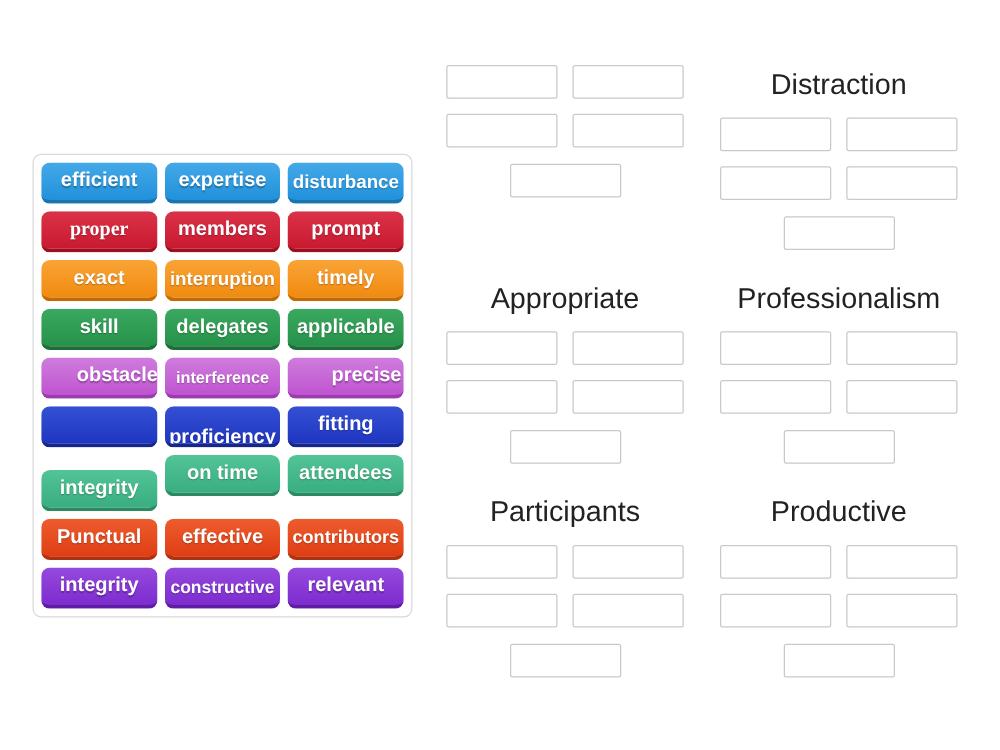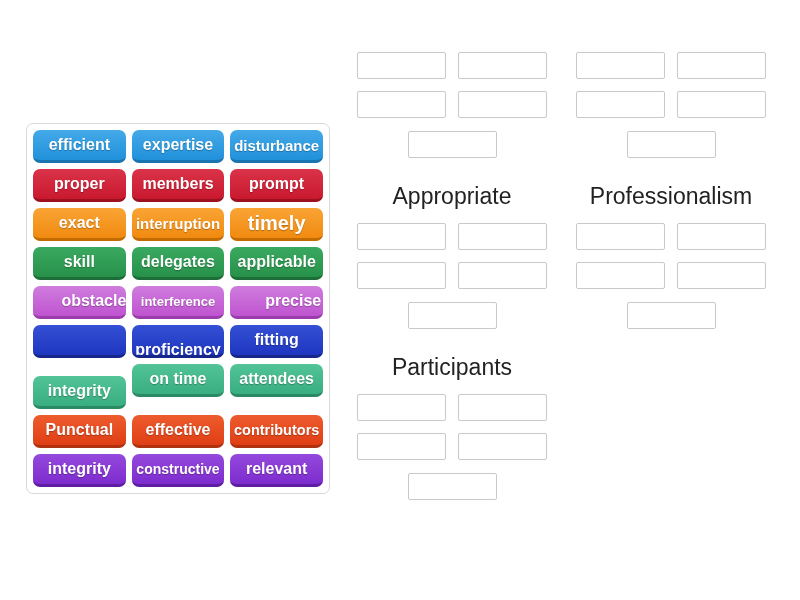--- a/index.html
+++ b/index.html
@@ -84,37 +84,37 @@
   <div class="word-bank" id="word-bank">
       <div class="tile" style="background: linear-gradient(rgb(68, 169, 232), rgb(33, 145, 219)); border-bottom-color: rgb(26, 116, 176);">
         <span class="tlabel" style="font-size: 16px;">efficient</span>
       </div>
       <div class="tile" style="background: linear-gradient(rgb(68, 169, 232), rgb(33, 145, 219)); border-bottom-color: rgb(26, 116, 176);">
         <span class="tlabel" style="font-size: 16px;">expertise</span>
       </div>
       <div class="tile" style="background: linear-gradient(rgb(68, 169, 232), rgb(33, 145, 219)); border-bottom-color: rgb(26, 116, 176);">
         <span class="tlabel" style="font-size: 15px;">disturbance</span>
       </div>
-      <div class="tile" style="background: linear-gradient(rgb(218, 51, 73), rgb(201, 25, 47)); border-bottom-color: rgb(157, 16, 32);">
+      <div class="tile" style="background: linear-gradient(rgb(218, 51, 73), rgb(201, 25, 47)); border-bottom-color: rgb(157, 16, 32); font-family: Liberation Serif, serif;">
         <span class="tlabel" style="font-size: 16px;">proper</span>
       </div>
       <div class="tile" style="background: linear-gradient(rgb(218, 51, 73), rgb(201, 25, 47)); border-bottom-color: rgb(157, 16, 32);">
         <span class="tlabel" style="font-size: 16px;">members</span>
       </div>
       <div class="tile" style="background: linear-gradient(rgb(218, 51, 73), rgb(201, 25, 47)); border-bottom-color: rgb(157, 16, 32);">
         <span class="tlabel" style="font-size: 16px;">prompt</span>
       </div>
       <div class="tile" style="background: linear-gradient(rgb(249, 164, 53), rgb(241, 138, 16)); border-bottom-color: rgb(194, 107, 0);">
         <span class="tlabel" style="font-size: 16px;">exact</span>
       </div>
       <div class="tile" style="background: linear-gradient(rgb(249, 164, 53), rgb(241, 138, 16)); border-bottom-color: rgb(194, 107, 0);">
         <span class="tlabel" style="font-size: 15px;">interruption</span>
       </div>
       <div class="tile" style="background: linear-gradient(rgb(249, 164, 53), rgb(241, 138, 16)); border-bottom-color: rgb(194, 107, 0);">
-        <span class="tlabel" style="font-size: 20px;">timely</span>
+        <span class="tlabel" style="font-size: 16px;">timely</span>
       </div>
       <div class="tile" style="background: linear-gradient(rgb(58, 169, 95), rgb(39, 145, 74)); border-bottom-color: rgb(28, 109, 55);">
         <span class="tlabel" style="font-size: 16px;">skill</span>
       </div>
       <div class="tile" style="background: linear-gradient(rgb(58, 169, 95), rgb(39, 145, 74)); border-bottom-color: rgb(28, 109, 55);">
         <span class="tlabel" style="font-size: 16px;">delegates</span>
       </div>
       <div class="tile" style="background: linear-gradient(rgb(58, 169, 95), rgb(39, 145, 74)); border-bottom-color: rgb(28, 109, 55);">
         <span class="tlabel" style="font-size: 16px;">applicable</span>
       </div>
@@ -168,20 +168,21 @@
       <div class="group">
         <div class="slots">
           <div class="slot"></div>
           <div class="slot"></div>
           <div class="slot"></div>
           <div class="slot"></div>
           <div class="slot center"></div>
         </div>
       </div>
       <div class="group">
+        <div class="group-title">Distraction</div>
         <div class="slots">
           <div class="slot"></div>
           <div class="slot"></div>
           <div class="slot"></div>
           <div class="slot"></div>
           <div class="slot center"></div>
         </div>
       </div>
       <div class="group">
         <div class="group-title">Appropriate</div>
@@ -198,20 +199,30 @@
         <div class="slots">
           <div class="slot"></div>
           <div class="slot"></div>
           <div class="slot"></div>
           <div class="slot"></div>
           <div class="slot center"></div>
         </div>
       </div>
       <div class="group">
         <div class="group-title">Participants</div>
+        <div class="slots">
+          <div class="slot"></div>
+          <div class="slot"></div>
+          <div class="slot"></div>
+          <div class="slot"></div>
+          <div class="slot center"></div>
+        </div>
+      </div>
+      <div class="group">
+        <div class="group-title">Productive</div>
         <div class="slots">
           <div class="slot"></div>
           <div class="slot"></div>
           <div class="slot"></div>
           <div class="slot"></div>
           <div class="slot center"></div>
         </div>
       </div>
     </div>
 </div>

